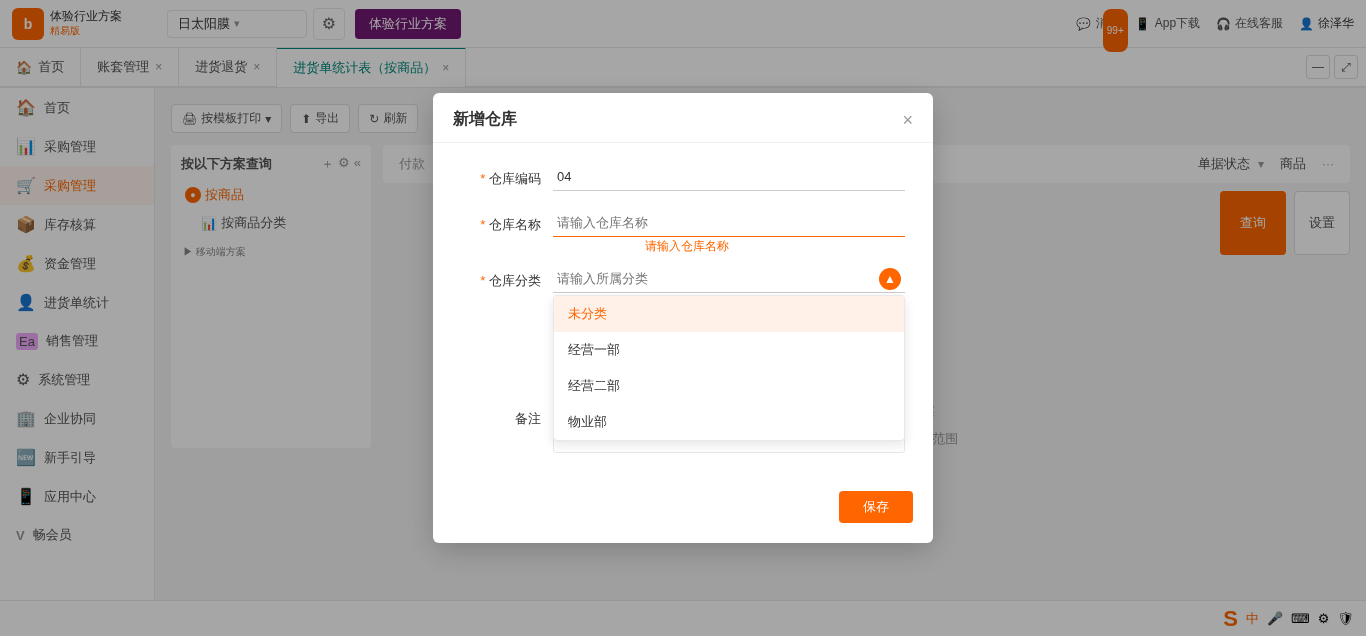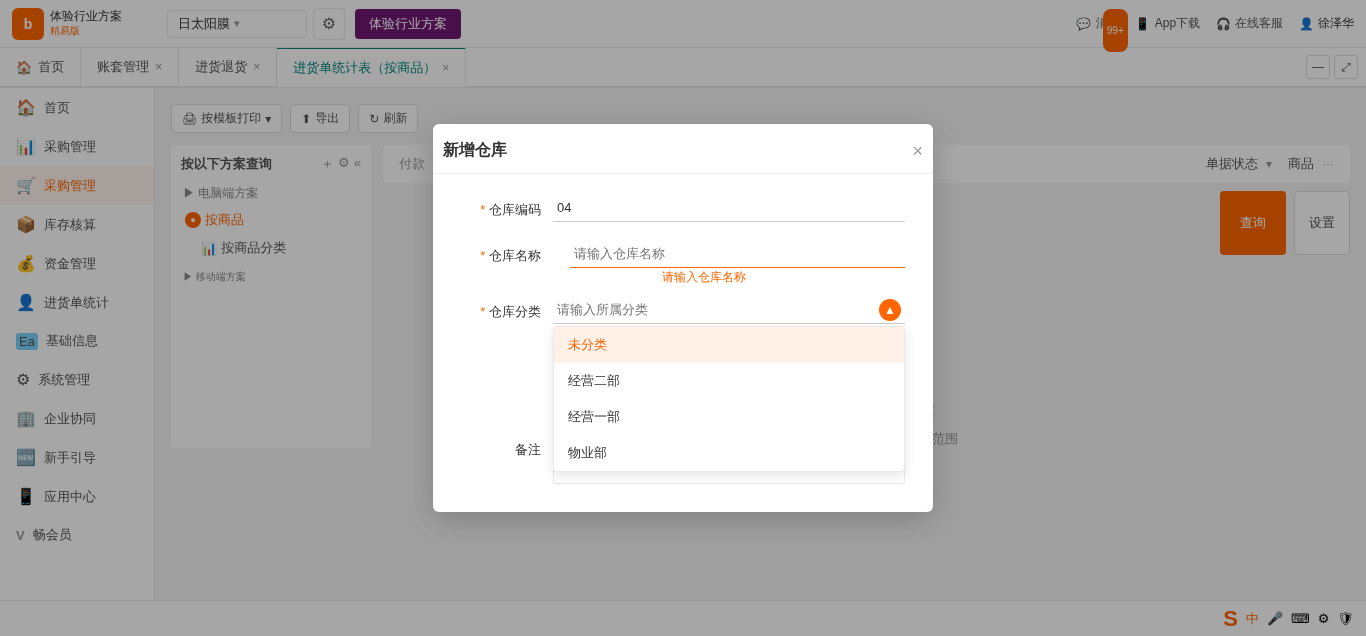--- a/index.html
+++ b/index.html
@@ -176,21 +176,21 @@
     .modal {
       background: #fff;
       border-radius: 6px;
       width: 500px;
       padding: 0;
       box-shadow: 0 8px 30px rgba(0,0,0,0.2);
       position: relative;
     }
     .modal-header {
       display: flex; align-items: center; justify-content: space-between;
-      padding: 16px 10px 12px;
+      padding: 16px 20px 12px;
       border-bottom: 1px solid #f0f0f0;
       gap: 16px;
     }
     .modal-title { font-size: 16px; font-weight: bold; color: #333; }
     .modal-close {
       background: none; border: none; cursor: pointer;
       font-size: 18px; color: #999; line-height: 1;
     }
     .modal-body { padding: 20px 28px 10px; }
     .modal-footer {
@@ -210,21 +210,21 @@
       flex: 1;
       border: none; border-bottom: 1px solid #ccc;
       outline: none; padding: 6px 4px; font-size: 13px; color: #333;
       background: transparent;
     }
     .form-input.error { border-bottom-color: #f60; }
     .error-msg {
       color: #f60; font-size: 12px; position: absolute;
       bottom: -18px; left: 92px;
     }
-    .form-input-wrap { flex: 1; position: relative; display: flex; flex-direction: column; margin-left: 17px; }
+    .form-input-wrap { flex: 1; position: relative; display: flex; flex-direction: column; }
     .select-wrap {
       flex: 1; position: relative;
     }
     .select-input {
       width: 100%; border: none; border-bottom: 1px solid #ccc;
       outline: none; padding: 6px 4px; font-size: 13px; color: #333;
       background: transparent; cursor: pointer;
     }
     .select-arrow {
       position: absolute; right: 4px; top: 50%; transform: translateY(-50%);
@@ -354,22 +354,22 @@
       </div>
       <div class="sidebar-item">
         <span class="s-icon">💰</span>
         <span>资金管理</span>
       </div>
       <div class="sidebar-item">
         <span class="s-icon">👤</span>
         <span>进货单统计</span>
       </div>
       <div class="sidebar-item">
-        <span class="s-icon" style="font-style:normal;font-size:13px;background:#7dd3fc;border-radius:3px;padding:1px 3px;">Ea</span>
-        <span>基础信息</span>
+        <span class="s-icon" style="font-style:normal;font-size:13px;background:#f0abfc;border-radius:3px;padding:1px 3px;">Ea</span>
+        <span>销售管理</span>
       </div>
       <div class="sidebar-item">
         <span class="s-icon">⚙</span>
         <span>系统管理</span>
       </div>
       <div class="sidebar-item">
         <span class="s-icon">🏢</span>
         <span>企业协同</span>
       </div>
       <div class="sidebar-item">
@@ -414,24 +414,20 @@
 
       <div style="width:200px; background:#fff; border-radius:4px; padding:10px;">
         <div style="display:flex; align-items:center; justify-content:space-between; margin-bottom:8px;gap:16px;">
           <span style="font-size:13px; color:#555; font-weight:bold;">按以下方案查询</span>
           <div style="display:flex; gap:4px;">
             <span style="cursor:pointer; color:#999;">＋</span>
             <span style="cursor:pointer; color:#999;">⚙</span>
             <span style="cursor:pointer; color:#999;">«</span>
           </div>
         </div>
-        <div style="font-size:12px; color:#888; padding:4px 2px;">
-          <span>▶</span>
-          <span>电脑端方案</span>
-        </div>
         <div class="tree-node active">
           <span class="orange-circle">●</span>
           <span>按商品</span>
         </div>
         <div class="tree-node tree-child">
           <span>📊</span>
           <span>按商品分类</span>
         </div>
         <div style="font-size:10px; color:#888; padding:4px 2px; margin-top:4px;">
           <span>▶</span>
@@ -441,21 +437,21 @@
 
       <div style="flex:1; display:flex; flex-direction:column; gap:8px;">
 
         <div style="background:#fff; border-radius:4px; padding:10px 16px; display:flex; gap:16px; align-items:center;">
           <span style="color:#999; font-size:13px;">付款</span>
           <div style="flex:1;"></div>
           <div style="display:flex; align-items:center; gap:8px;">
             <span style="color:#555; font-size:13px;">单据状态</span>
             <span style="color:#999; font-size:12px;">▾</span>
           </div>
-          <div style="display:flex; align-items:center; gap:8px;">
+          <div style="display:flex; align-items:center; gap:16px;">
             <span style="color:#555; font-size:13px;">商品</span>
             <span style="color:#999; font-size:12px; cursor:pointer;">···</span>
           </div>
         </div>
 
         <div style="display:flex; justify-content:flex-end; gap:8px;">
           <button class="query-btn">查询</button>
           <button class="setting-btn">设置</button>
         </div>
 
@@ -505,31 +501,34 @@
       </div>
 
       <div class="form-row" style="position:relative;">
         <label class="form-label required">仓库分类</label>
         <div class="select-wrap">
           <input class="select-input" type="text" placeholder="请输入所属分类" style="">
           <div class="select-arrow">▲</div>
           
           <div class="dropdown-list">
             <div class="dropdown-item selected">未分类</div>
+            <div class="dropdown-item">经营一部</div>
             <div class="dropdown-item">经营二部</div>
-            <div class="dropdown-item">经营一部</div>
             <div class="dropdown-item">物业部</div>
           </div>
         </div>
       </div>
 
       <div class="form-row" style="margin-top: 110px;">
         <label class="form-label">备注</label>
         <textarea class="textarea-input" style=""></textarea>
       </div>
+    </div>
+    <div class="modal-footer">
+      <button class="save-btn">保存</button>
     </div>
   </div>
 </div>
 
 <div class="bottom-bar">
   <span class="bottom-logo">S</span>
   <span style="font-size:13px; color:#f60;">中</span>
   <span>🎤</span>
   <span>⌨</span>
   <span>⚙</span>

